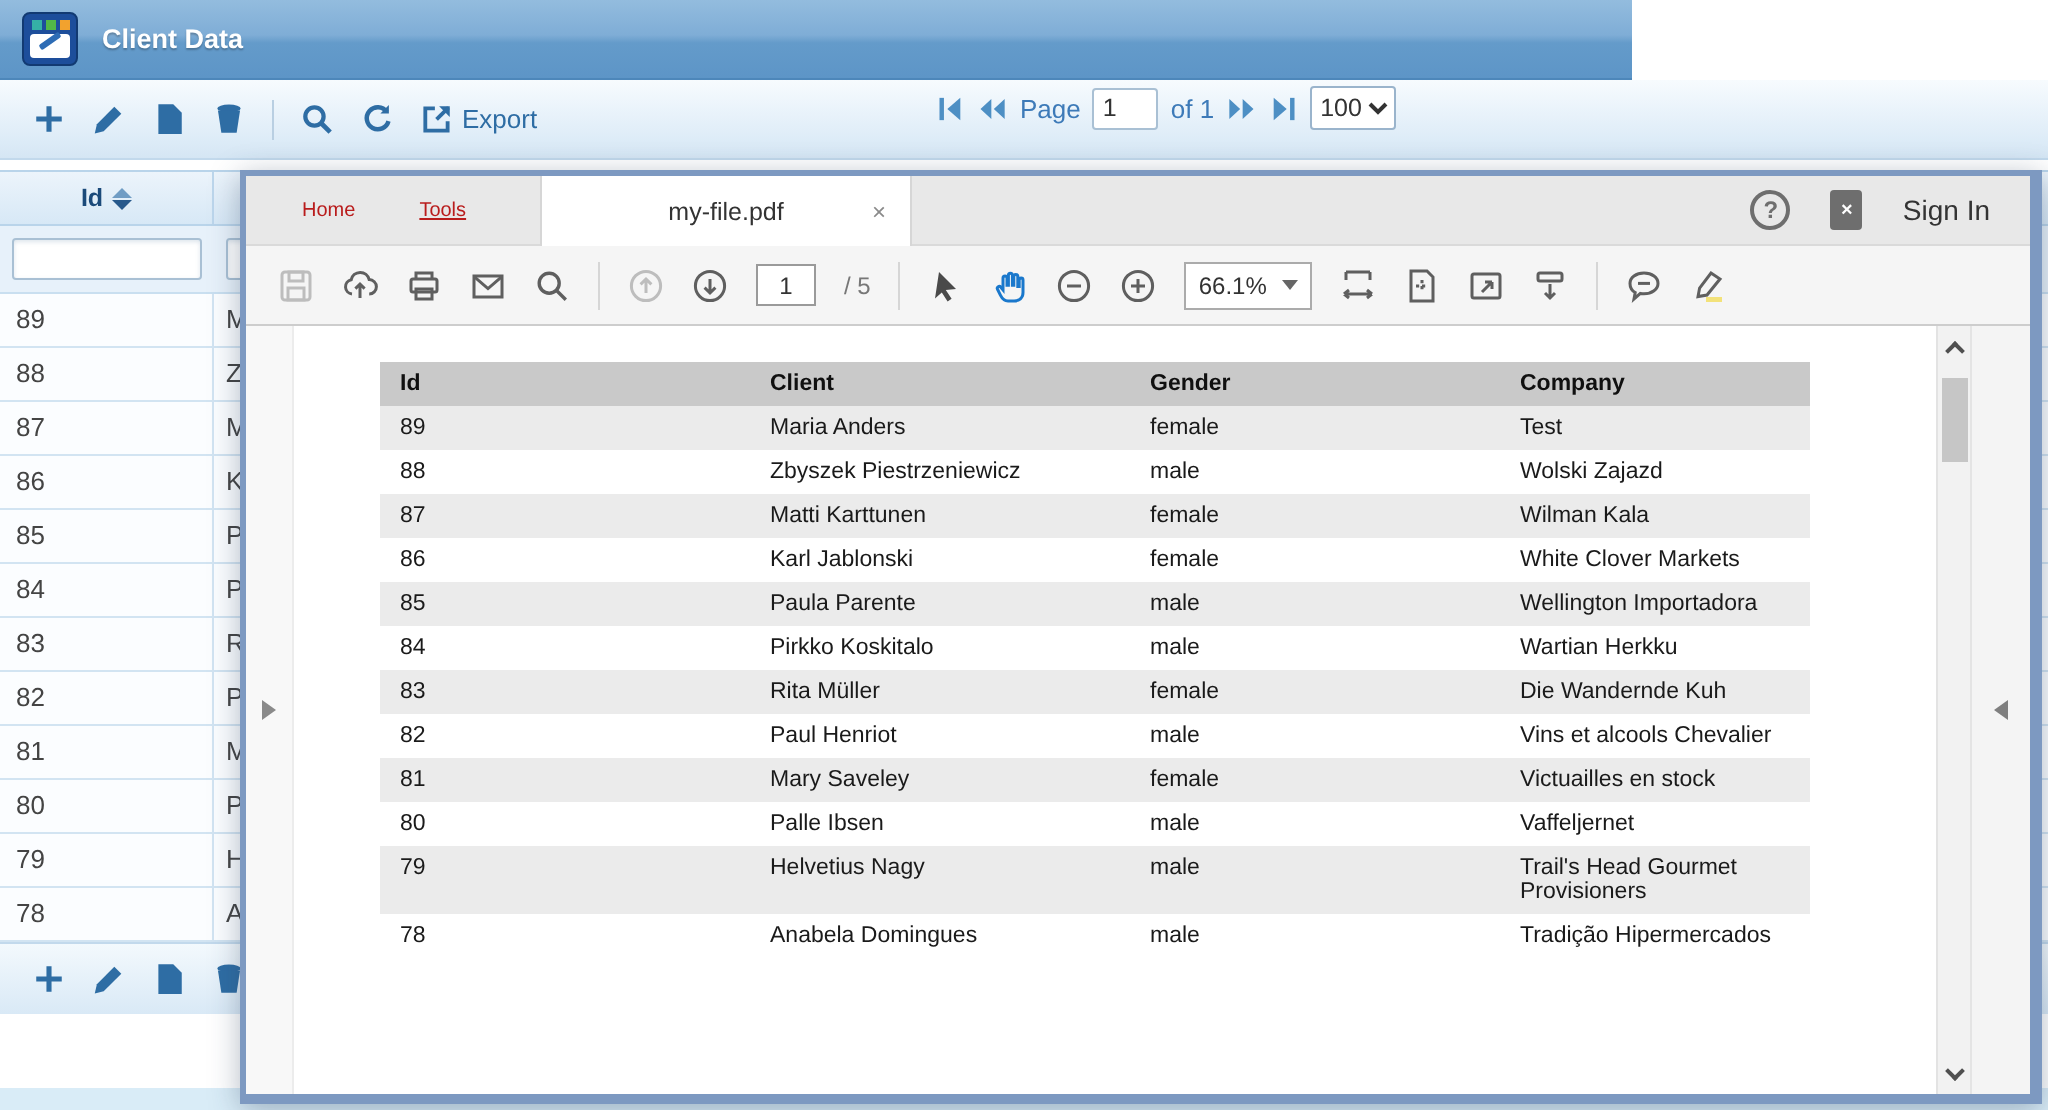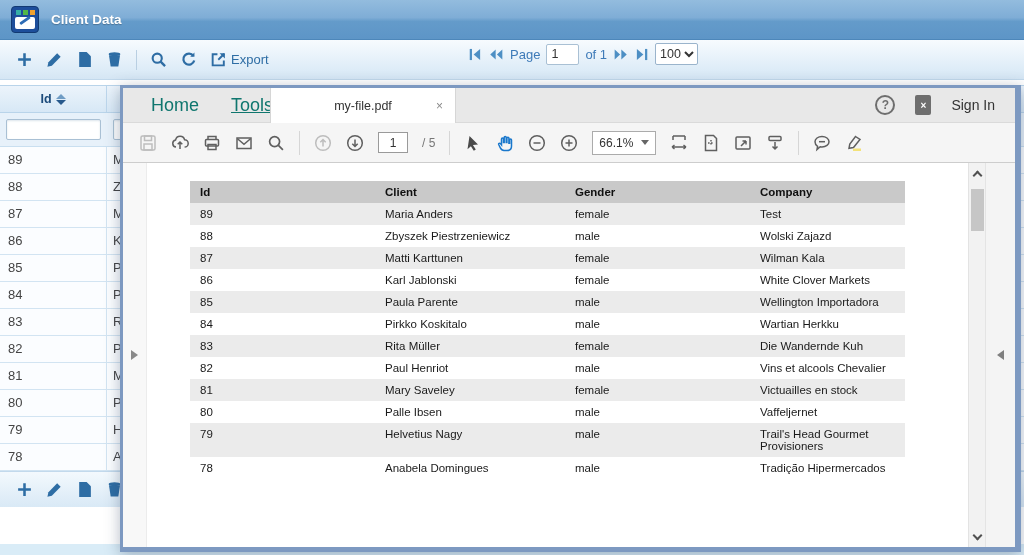--- a/index.html
+++ b/index.html
@@ -1,20 +1,20 @@
 <!DOCTYPE html>
 <html><head>
 <meta charset="utf-8">
 <style>
   * { margin:0; padding:0; box-sizing:border-box; }
   html,body { width:1024px; height:555px; overflow:hidden; background:#fff;
               font-family:"Liberation Sans", sans-serif; }
 
   
-  .bg-titlebar { position:absolute; left:0; top:0; width:1024px; height:40px;
+  .bg-titlebar { position:absolute; left:0; top:0; width:816px; height:40px;
     background:linear-gradient(180deg,#93bcde 0%,#7fadd6 45%,#649bca 55%,#5d95c7 100%);
     border-bottom:1px solid #4d87ba; display:flex; align-items:center; z-index:1; }
   .app-icon { width:28px; height:27px; margin-left:11px; background:#1d4e9b;
     border-radius:4px; border:1px solid #123a72; position:relative; }
   .app-icon .sq { position:absolute; top:3px; width:5px; height:5px; }
   .app-icon .sq1 { left:4px;  background:#35b0a6; }
   .app-icon .sq2 { left:11px; background:#52b747; }
   .app-icon .sq3 { left:18px; background:#f2a22e; }
   .app-icon .panel { position:absolute; left:3px; right:3px; top:10px; bottom:3px;
     background:#fff; border-radius:2px; }
@@ -87,21 +87,21 @@
   .win-btn { width:30px; height:100%; display:flex; align-items:center;
     justify-content:center; cursor:pointer; }
   .min-glyph { width:11px; height:2px; background:#2b3550; margin-top:8px; }
   .max-glyph { width:11px; height:9px; border:2px solid #2b3550; border-top-width:3px; }
   .close-btn { width:46px; height:100%; background:linear-gradient(180deg,#dd5f58,#cc4941);
     display:flex; align-items:center; justify-content:center; color:#fff;
     font-size:13px; font-weight:bold; cursor:pointer; }
 
   .ac-tabs { height:35px; background:#e8e8e8; position:relative; display:flex;
     align-items:center; flex:0 0 auto; border-bottom:1px solid #dadada; }
-  .tab-static { font-size:18px; color:#0f766e; cursor:pointer; }
+  .tab-static { font-size:10px; color:#b91c1c; cursor:pointer; }
   .tab-home { margin-left:28px; }
   .tab-tools { margin-left:32px;text-decoration:underline; }
   .doc-tab { position:absolute; left:147px; top:0; width:186px; height:35px;
     background:#fff; border-left:1px solid #d6d6d6; border-right:1px solid #d6d6d6;
     display:flex; align-items:center; justify-content:center; font-size:12.5px;
     color:#333; cursor:pointer; }
   .doc-tab .tab-close { position:absolute; right:12px; color:#8a8a8a; font-size:12px;
     cursor:pointer; }
   .tabs-right { margin-left:auto; display:flex; align-items:center; gap:20px;
     padding-right:20px; }

